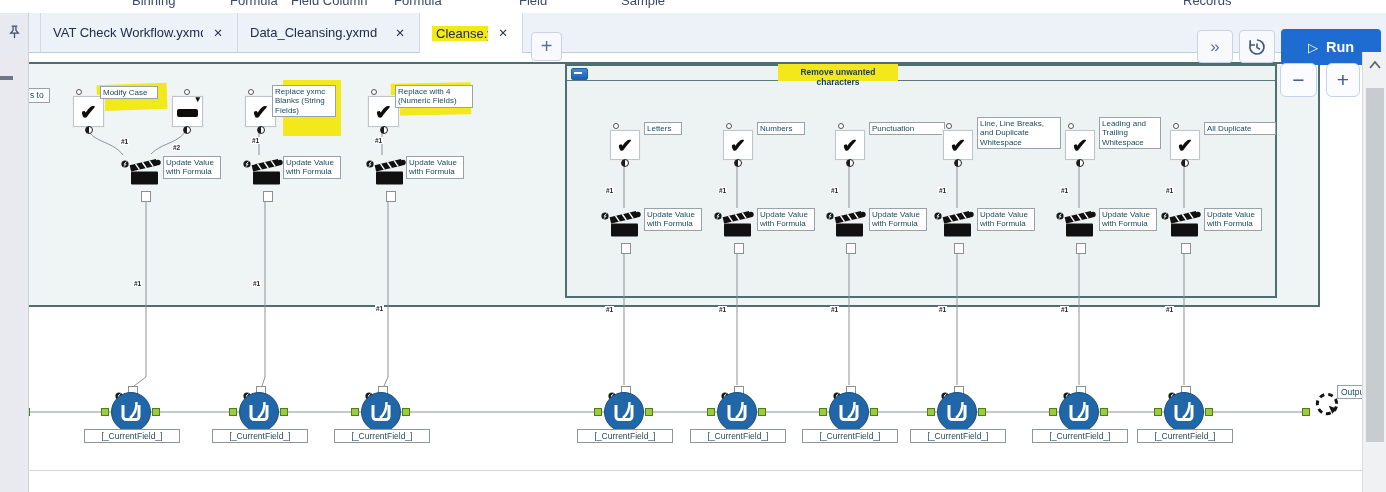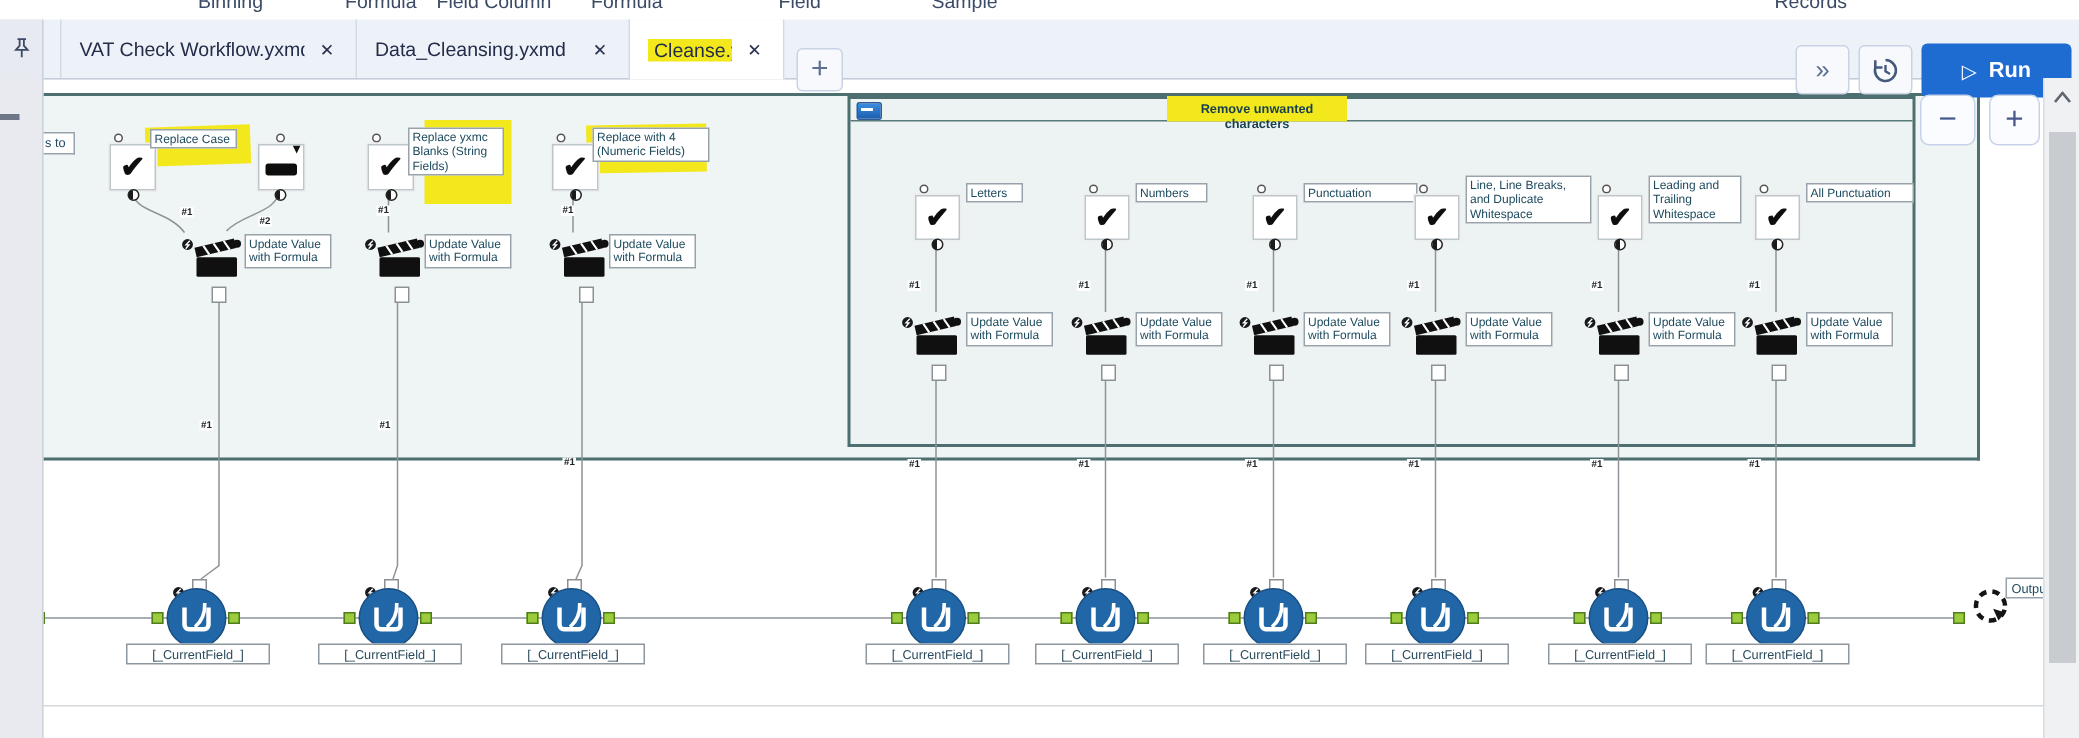--- a/index.html
+++ b/index.html
@@ -175,21 +175,21 @@
         </svg>
       </div>
       <div id="scroll-thumb"></div>
     </div>
   <div class="hl-blob" style="left: 97px; top: 32px; width: 70px; height: 26px; transform: rotate(-2deg);"></div>
       <div class="hl-blob" style="left: 283px; top: 28px; width: 58px; height: 56px; transform: rotate(0deg);"></div>
       <div class="hl-blob" style="left: 391px; top: 31px; width: 80px; height: 32px; transform: rotate(-1deg);"></div>
       <div class="qdot" style="left: 76px; top: 37px;"></div>
       <div class="cbx" style="left: 73px; top: 44px; width: 29px; height: 29px; font-size: 20px;">✔</div>
       <div class="hdot" style="left: 84.5px; top: 74px;"></div>
-      <div class="ann" style="left: 100px; top: 34px; width: 58px;">Replace Case</div>
+      <div class="ann" style="left: 100px; top: 34px; width: 58px;">Modify Case</div>
       <div class="qdot" style="left: 184px; top: 37px;"></div>
       <div class="cbx" style="left: 172px; top: 44px; width: 29px; height: 29px;">
         <span style="position: absolute; right: 2px; top: -3px; font-size: 9px; color: rgb(17, 17, 17);">▾</span>
         <span style="position: absolute; left: 4px; top: 12px; width: 21px; height: 8px; background: rgb(13, 13, 13); border-radius: 2px;"></span>
       </div>
       <div class="hdot" style="left: 183px; top: 74px;"></div>
       <div class="tool" style="left: 121px; top: 102px;"><svg width="8" height="8">
           <circle cx="4" cy="4" r="3.6" fill="#17191b"></circle>
           <path d="M5.5 1.5 L3 4.2 h2 L2.8 6.8" stroke="#fff" stroke-width="0.9" fill="none"></path>
         </svg></div>
@@ -339,21 +339,21 @@
           </g>
           <rect x="3" y="13.5" width="27" height="13" rx="1" fill="#101010"></rect>
           <circle cx="30" cy="4.5" r="2.7" fill="#101010"></circle>
         </svg></div>
       <div class="fbox" style="left: 1076px; top: 191px;"></div>
       <div class="ann" style="left: 1099px; top: 156px; width: 58px;">Update Value with Formula</div>
       <div class="conn" style="left: 1060px; top: 254px;">#1</div>
       <div class="qdot" style="left: 1173px; top: 71px;"></div>
       <div class="cbx" style="left: 1170px; top: 78px; width: 28px; height: 28px; font-size: 19px;">✔</div>
       <div class="hdot" style="left: 1181px; top: 107px;"></div>
-      <div class="ann" style="left: 1204px; top: 70px; width: 72px;">All Punctuation</div>
+      <div class="ann" style="left: 1204px; top: 70px; width: 72px;">All Duplicate</div>
       <div class="conn" style="left: 1165px; top: 135px;">#1</div>
       <div class="tool" style="left: 1161px; top: 154px;"><svg width="8" height="8">
           <circle cx="4" cy="4" r="3.6" fill="#17191b"></circle>
           <path d="M5.5 1.5 L3 4.2 h2 L2.8 6.8" stroke="#fff" stroke-width="0.9" fill="none"></path>
         </svg></div>
       <div class="tool" style="left: 1168px; top: 158px;"><svg width="34" height="30" viewBox="0 0 34 30">
           <g transform="rotate(-13 3 13)">
             <rect x="3" y="7" width="27" height="6.5" fill="#101010"></rect>
             <path d="M9 7 l2.6 6.5 M16 7 l2.6 6.5 M23 7 l2.6 6.5" stroke="#fff" stroke-width="1.4"></path>
           </g>

